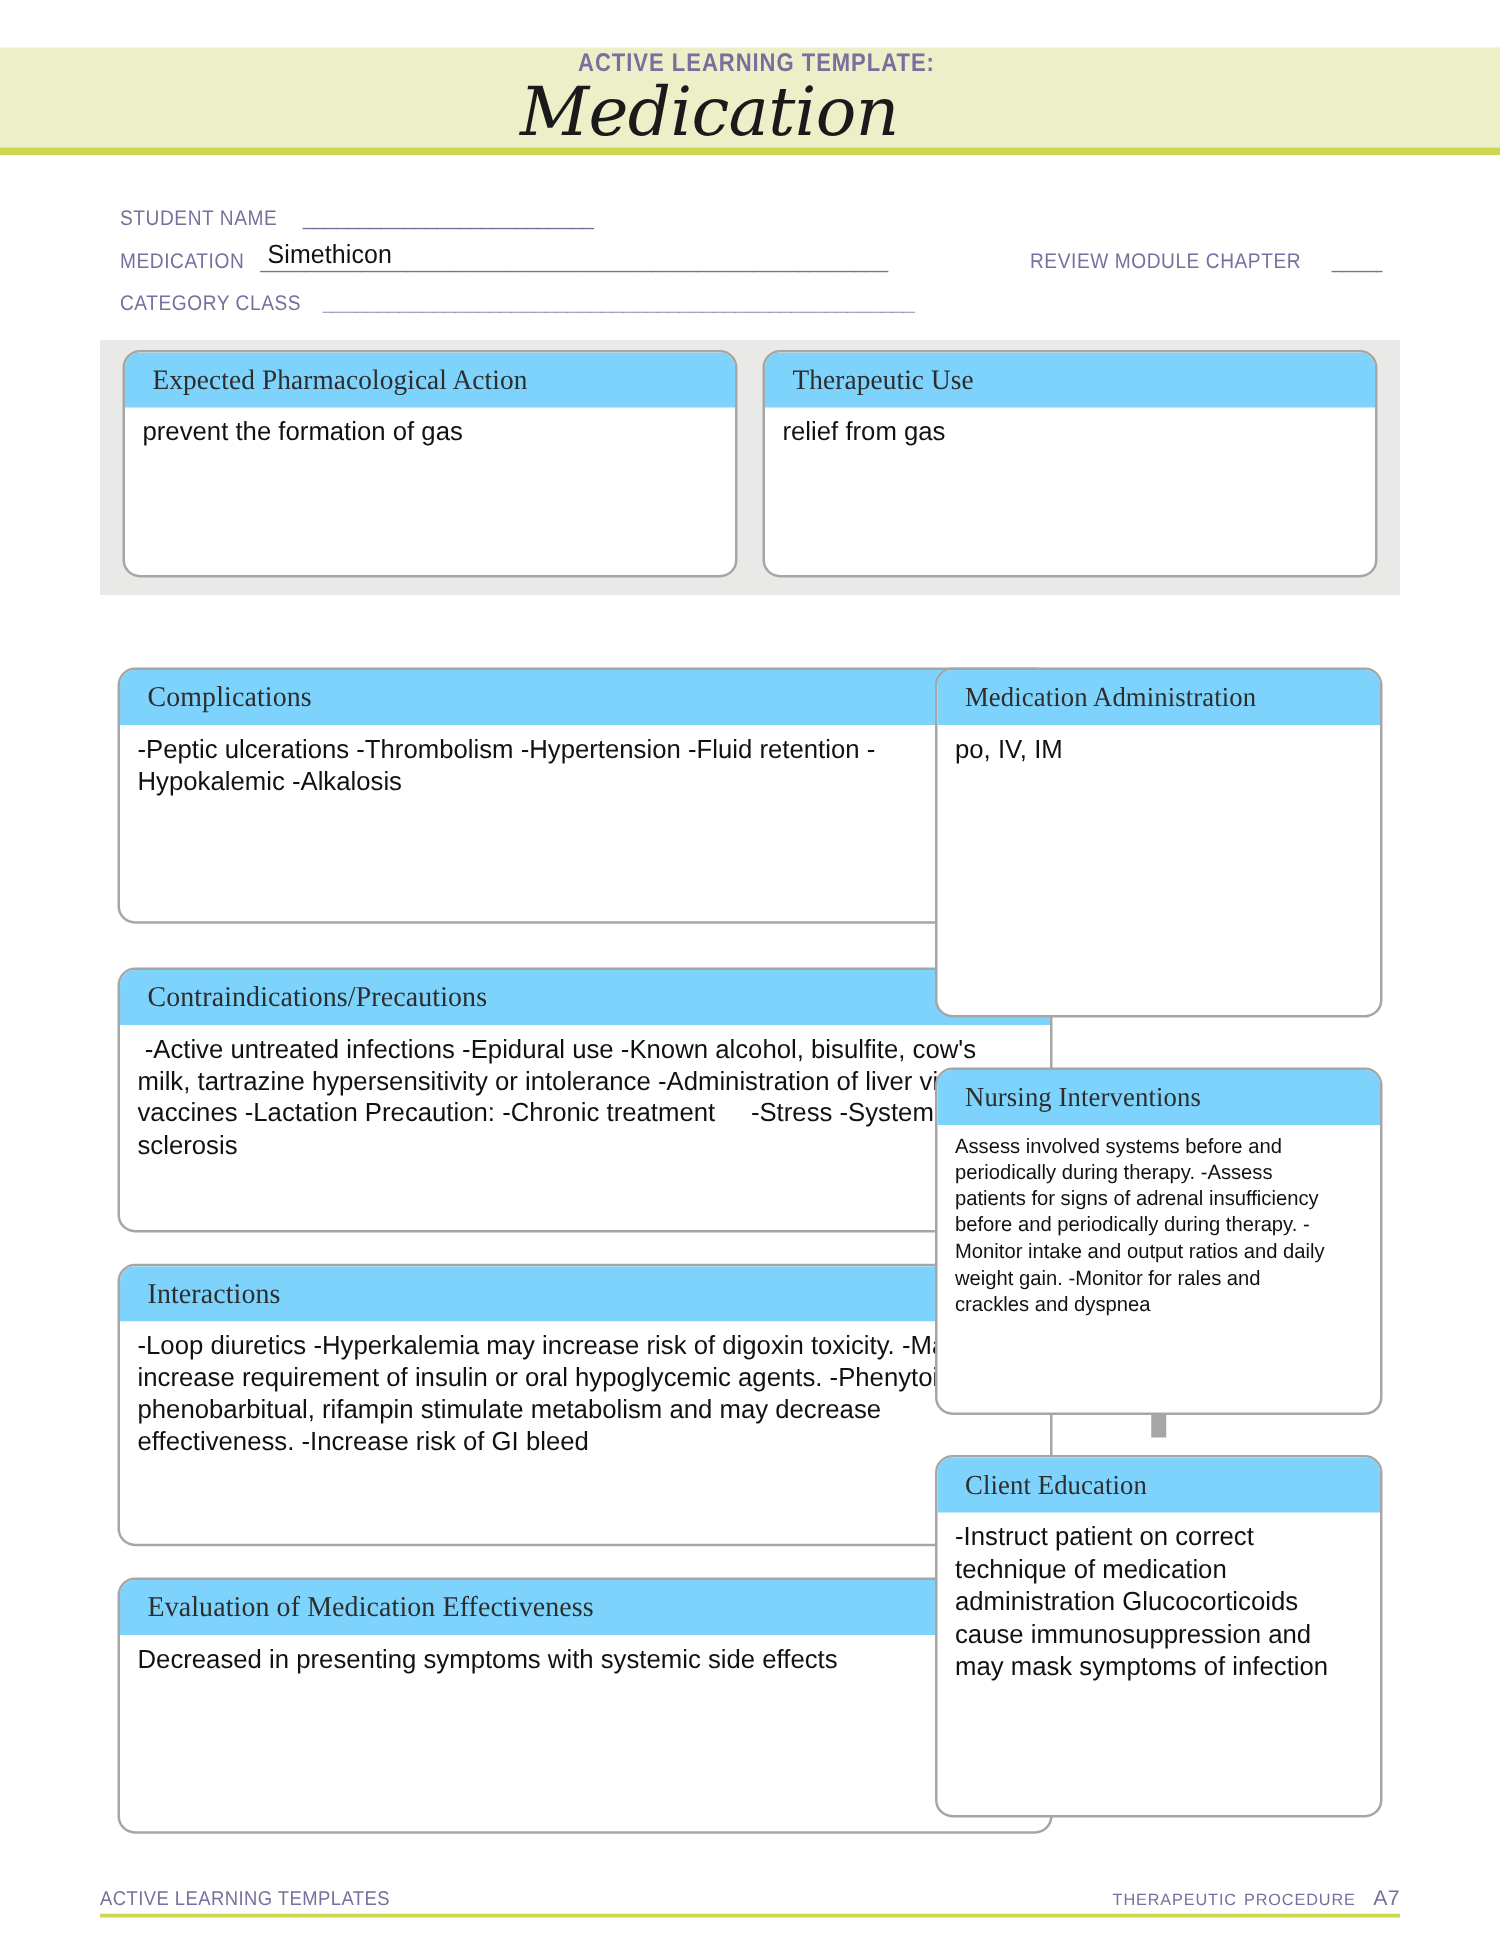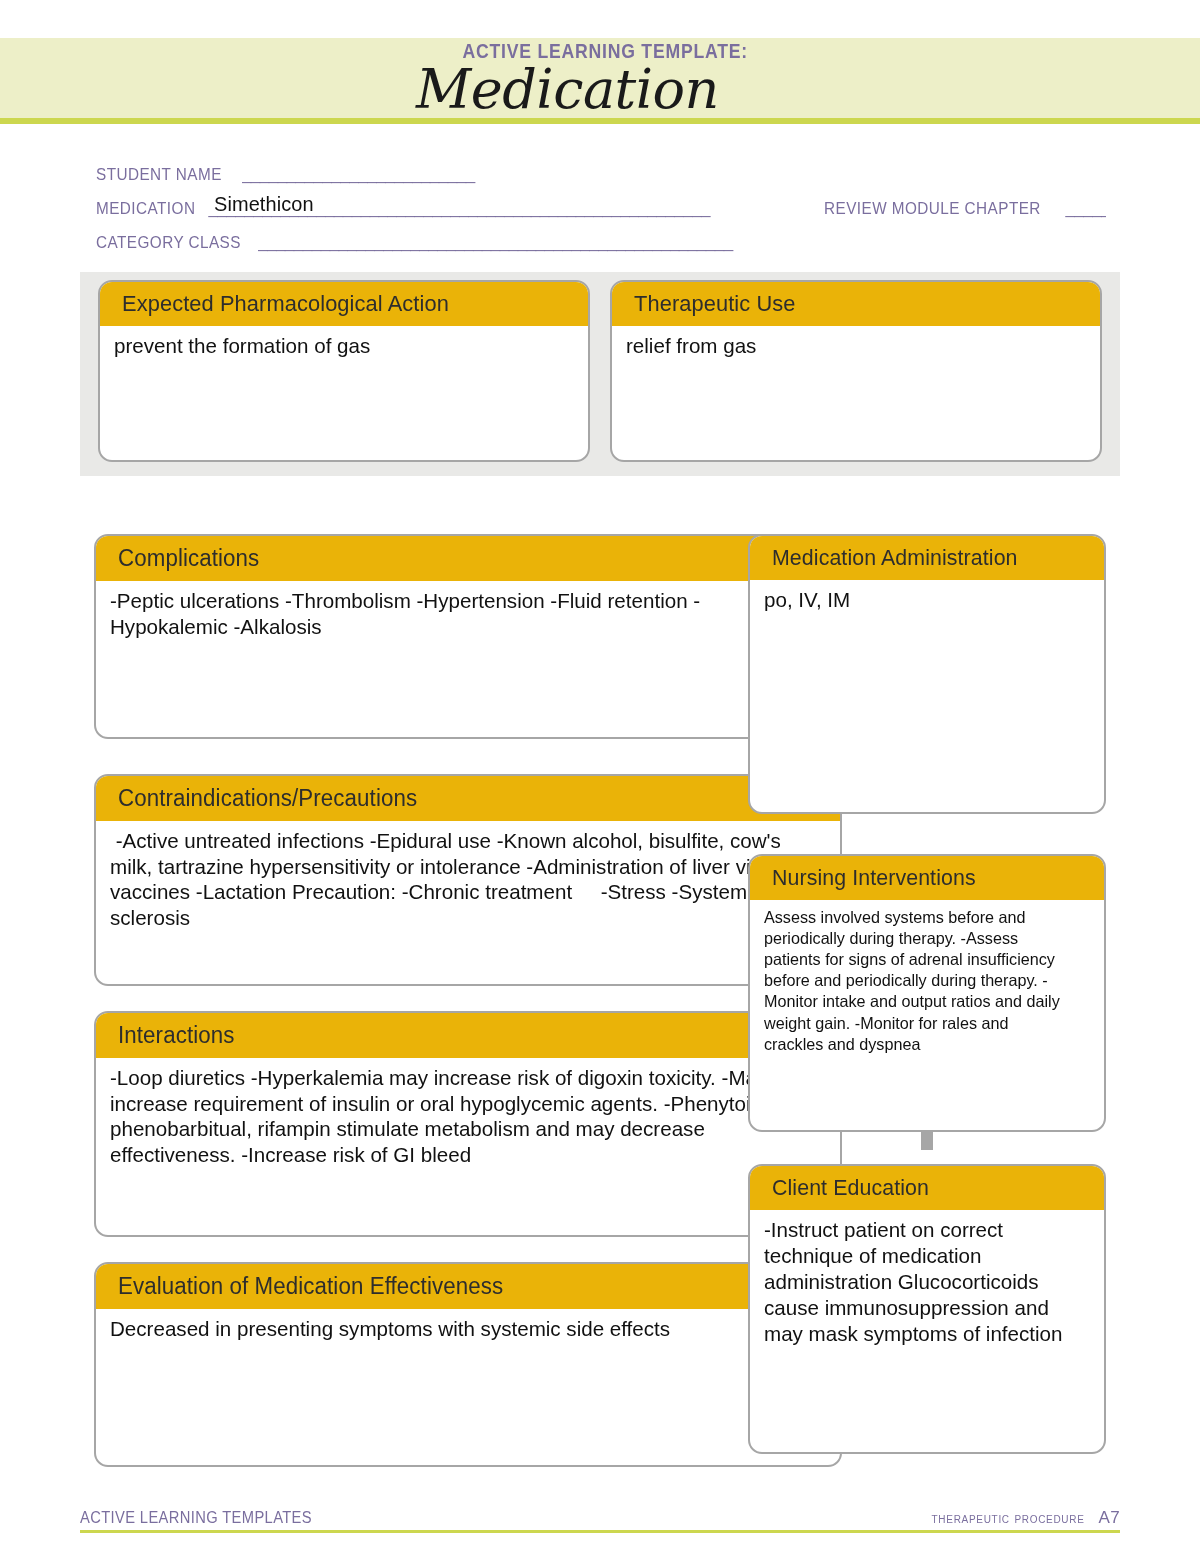--- a/index.html
+++ b/index.html
@@ -80,21 +80,21 @@
   .fline {
     color: #7a6e9e;
     font-size: 17px;
     letter-spacing: -0.5px;
     overflow: hidden;
     display: inline-block;
     vertical-align: baseline;
   }
   .fline-student { width: 300px; margin-left: 6px; }
   .fline-rmc     { width: 118px; margin-left: 0px; }
-  .fline-cat     { width: 556px; margin-left: 1px; }
+  .fline-cat     { width: 556px; margin-left: 1px; font-style: italic; }
 
   .med-field {
     position: relative;
     display: inline-block;
     width: 590px;
     margin-left: 2px;
   }
   .med-value {
     position: absolute;
     left: 6px; bottom: 3px;
@@ -148,23 +148,24 @@
   .box {
     border: 2px solid #a6a6a6;
     border-radius: 14px;
     background: #ffffff;
     overflow: hidden;
     box-sizing: border-box;
     display: flex;
     flex-direction: column;
   }
   .box-head {
-    background: #eab308;
+    background: #7dd3fc;
     padding: 9px 4px 9px 22px;
     box-sizing: border-box;
+    font-family: Liberation Serif, serif;
   }
   .box-head-text {
     font-size: 23px;
     color: #2d2d2d;
     letter-spacing: 0.1px;
     white-space: nowrap;
     transform: scaleX(0.97);
     transform-origin: left center;
     display: inline-block;
   }
@@ -240,21 +241,21 @@
     letter-spacing: 0.4px;
     transform: scaleX(0.92);
     transform-origin: left center;
   }
   .footer-right {
     display: flex;
     align-items: baseline;
     gap: 14px;
   }
   .footer-cat {
-    font-size: 14px;
+    font-size: 18px;
     color: #7a6e9e;
     letter-spacing: 0.7px;
     font-variant: small-caps;
     text-transform: lowercase;
   }
   .footer-page {
     font-size: 17px;
     color: #7a6e9e;
     letter-spacing: 0.3px;
   }

